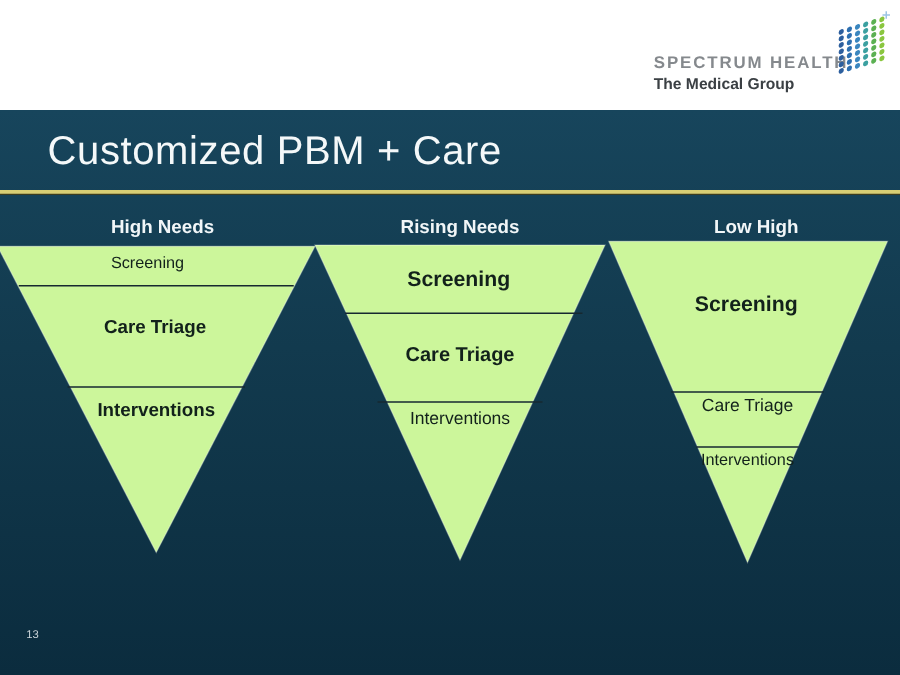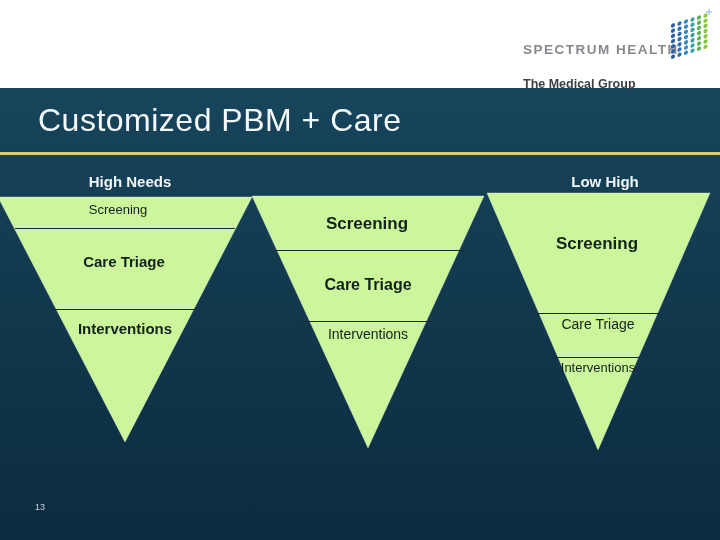--- a/index.html
+++ b/index.html
@@ -3,21 +3,21 @@
 <meta charset="utf-8">
 <style>
   html,body{margin:0;padding:0;}
   body{width:720px;height:540px;overflow:hidden;font-family:"Liberation Sans",sans-serif;}
   .slide{position:relative;width:720px;height:540px;background:#ffffff;overflow:hidden;}
 
   
   .top-band{position:absolute;left:0;top:0;width:720px;height:88px;background:#ffffff;}
   .logo-text{position:absolute;left:523px;top:42px;}
   .logo-brand{font-size:13.5px;font-weight:bold;letter-spacing:1.5px;color:#85898d;white-space:nowrap;}
-  .logo-tagline{font-size:12.5px;font-weight:bold;color:#3b4044;margin-top:20px;white-space:nowrap;}
+  .logo-tagline{font-size:12.5px;font-weight:bold;color:#3b4044;margin-top:3px;white-space:nowrap;}
   .logo-flag{position:absolute;left:668px;top:8px;}
 
   
   .navy-area{position:absolute;left:0;top:88px;width:720px;height:452px;
     background:linear-gradient(180deg,#17455c 0%,#123a4e 42%,#0b2c3e 100%);}
 
   .slide-title{position:absolute;left:38px;top:102px;font-size:32px;color:#f4f8f9;
     letter-spacing:0.5px;white-space:nowrap;}
   .yellow-rule{position:absolute;left:0;top:152px;width:720px;height:3px;
     background:#d8ce74;border-bottom:1px solid #3c3c1e;}
@@ -33,21 +33,21 @@
   .f1s3{left:125px;top:320px;font-size:15px;font-weight:bold;}
 
   .f2s1{left:367px;top:214px;font-size:17px;font-weight:bold;}
   .f2s2{left:368px;top:276px;font-size:16px;font-weight:bold;}
   .f2s3{left:368px;top:326px;font-size:14px;font-weight:400;}
 
   .f3s1{left:597px;top:234px;font-size:17px;font-weight:bold;}
   .f3s2{left:598px;top:316px;font-size:14px;font-weight:400;}
   .f3s3{left:598px;top:360px;font-size:13px;font-weight:400;}
 
-  .page-number{position:absolute;left:35px;top:502px;font-size:9px;color:#ccd5da;}
+  .page-number{position:absolute;left:21px;top:502px;font-size:9px;color:#ccd5da;}
 </style>
 </head>
 <body>
 
 <div class="slide">
 
   <div class="navy-area"></div>
 
   <div class="top-band">
     <div class="logo-text">
@@ -93,20 +93,21 @@
       <line x1="15" y1="228.5" x2="235" y2="228.5"></line>
       <line x1="54" y1="309.5" x2="196" y2="309.5"></line>
       <line x1="276" y1="250.5" x2="466" y2="250.5"></line>
       <line x1="302" y1="321.5" x2="434" y2="321.5"></line>
       <line x1="537" y1="313.5" x2="659" y2="313.5"></line>
       <line x1="557" y1="357.5" x2="639" y2="357.5"></line>
     </g>
   </svg>
 
   <div class="lbl hdr f1h">High Needs</div>
+  <div class="lbl hdr f2h">Rising Needs</div>
   <div class="lbl hdr f3h">Low High</div>
 
   <div class="lbl f1s1">Screening</div>
   <div class="lbl f1s2">Care Triage</div>
   <div class="lbl f1s3">Interventions</div>
 
   <div class="lbl f2s1">Screening</div>
   <div class="lbl f2s2">Care Triage</div>
   <div class="lbl f2s3">Interventions</div>
 

